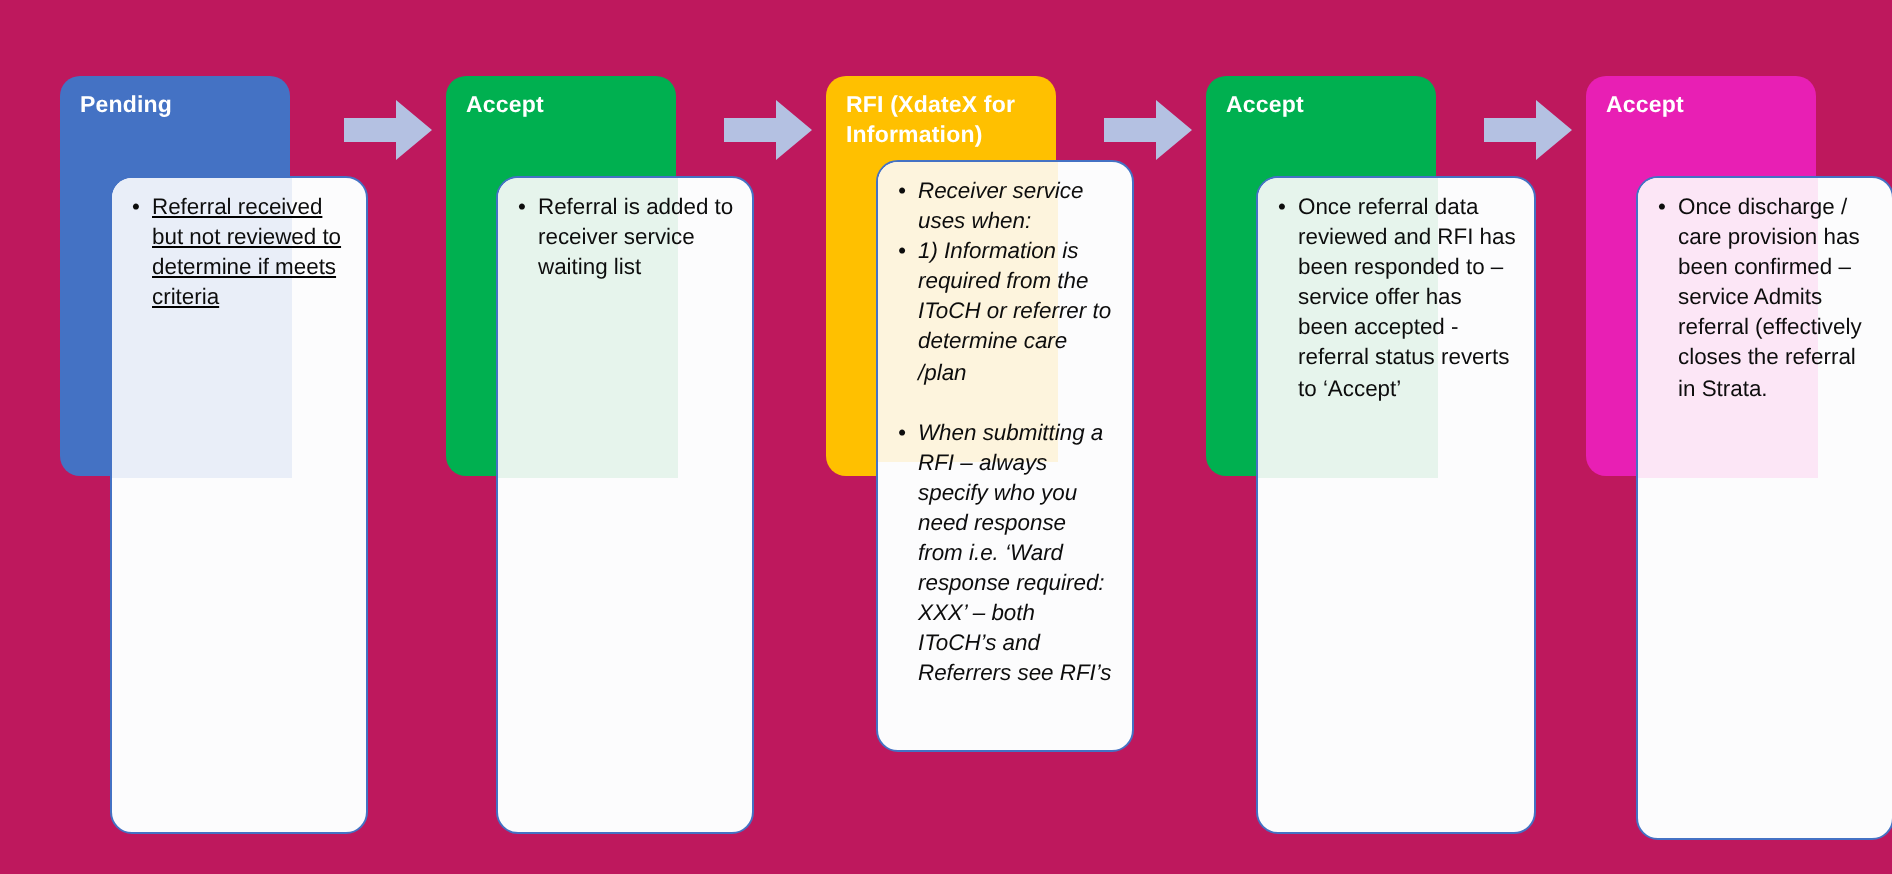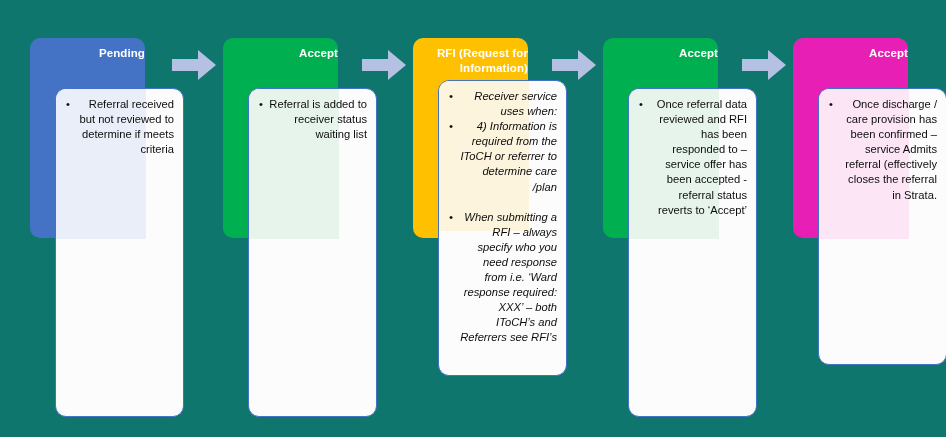--- a/index.html
+++ b/index.html
@@ -99,81 +99,81 @@
   
   .flow-arrow {
     position: absolute;
     top: 50px;
   }
   .flow-arrow svg { display: block; }
 </style>
 </head>
 <body>
 
-<div id="flow-canvas" style="width: 946px; height: 437px; background: #0f766e; text-align: right;">
+<div id="flow-canvas" style="width: 946px; height: 437px; background: #be185d;">
 
 <div class="stage" style="left: 0px; top: 0px;">
       <div class="stage-header" style="left: 30px; top: 38px; width: 115px; height: 200px; background: rgb(68, 114, 196);">
         <span class="stage-header-label">Pending</span>
       </div>
-      <div class="stage-note" style="left: 55px; top: 88px; width: 129px; height: 329px; border-color: rgb(68, 114, 196); background: rgb(252, 252, 253);">
+      <div class="stage-note" style="left: 55px; top: 88px; width: 129px; height: 329px; border-color: rgb(68, 114, 196); background: rgb(252, 252, 253); text-decoration: underline;">
         <div class="stage-note-tint" style="width: 90px; height: 150px; bottom: auto; background: rgb(233, 238, 248);"></div>
         <div class="stage-note-body">
           <ul class="note-list">
             <li class="bulleted">Referral received but not reviewed to determine if meets criteria</li>
           </ul>
         </div>
       </div>
     </div>
     <div class="stage" style="left: 0px; top: 0px;">
       <div class="stage-header" style="left: 223px; top: 38px; width: 115px; height: 200px; background: rgb(0, 176, 80);">
         <span class="stage-header-label">Accept</span>
       </div>
       <div class="stage-note" style="left: 248px; top: 88px; width: 129px; height: 329px; border-color: rgb(68, 114, 196); background: rgb(252, 252, 253);">
         <div class="stage-note-tint" style="width: 90px; height: 150px; bottom: auto; background: rgb(230, 244, 236);"></div>
         <div class="stage-note-body">
           <ul class="note-list">
-            <li class="bulleted">Referral is added to receiver status waiting list</li>
+            <li class="bulleted">Referral is added to receiver service waiting list</li>
           </ul>
         </div>
       </div>
     </div>
     <div class="stage" style="left: 0px; top: 0px;">
       <div class="stage-header" style="left: 413px; top: 38px; width: 115px; height: 200px; background: rgb(255, 192, 0);">
-        <span class="stage-header-label">RFI (Request for Information)</span>
+        <span class="stage-header-label">RFI (XdateX for Information)</span>
       </div>
       <div class="stage-note" style="left: 438px; top: 80px; width: 129px; height: 296px; border-color: rgb(68, 114, 196); background: rgb(252, 252, 253); font-style: italic;">
         <div class="stage-note-tint" style="width: 90px; height: 150px; bottom: auto; background: rgb(253, 244, 221);"></div>
         <div class="stage-note-body">
           <ul class="note-list">
             <li class="bulleted">Receiver service uses when:</li>
-            <li class="bulleted">4) Information is required from the IToCH or referrer to determine care /plan</li>
+            <li class="bulleted">1) Information is required from the IToCH or referrer to determine care /plan</li>
             <li class="bulleted spacer-before">When submitting a RFI – always specify who you need response from i.e. ‘Ward response required: XXX’ – both IToCH’s and Referrers see RFI’s</li>
           </ul>
         </div>
       </div>
     </div>
     <div class="stage" style="left: 0px; top: 0px;">
       <div class="stage-header" style="left: 603px; top: 38px; width: 115px; height: 200px; background: rgb(0, 176, 80);">
         <span class="stage-header-label">Accept</span>
       </div>
-      <div class="stage-note" style="left: 628px; top: 88px; width: 129px; height: 329px; border-color: rgb(68, 114, 196); background: rgb(252, 252, 253);">
+      <div class="stage-note" style="left: 628px; top: 88px; width: 140px; height: 329px; border-color: rgb(68, 114, 196); background: rgb(252, 252, 253);">
         <div class="stage-note-tint" style="width: 90px; height: 150px; bottom: auto; background: rgb(230, 244, 236);"></div>
         <div class="stage-note-body">
           <ul class="note-list">
             <li class="bulleted">Once referral data reviewed and RFI has been responded to – service offer has been accepted - referral status reverts to ‘Accept’</li>
           </ul>
         </div>
       </div>
     </div>
     <div class="stage" style="left: 0px; top: 0px;">
       <div class="stage-header" style="left: 793px; top: 38px; width: 115px; height: 200px; background: rgb(232, 31, 180);">
         <span class="stage-header-label">Accept</span>
       </div>
-      <div class="stage-note" style="left: 818px; top: 88px; width: 129px; height: 277px; border-color: rgb(68, 114, 196); background: rgb(252, 252, 253);">
+      <div class="stage-note" style="left: 818px; top: 88px; width: 129px; height: 332px; border-color: rgb(68, 114, 196); background: rgb(252, 252, 253);">
         <div class="stage-note-tint" style="width: 90px; height: 150px; bottom: auto; background: rgb(252, 230, 246);"></div>
         <div class="stage-note-body">
           <ul class="note-list">
             <li class="bulleted">Once discharge / care provision has been confirmed – service Admits referral (effectively closes the referral in Strata.</li>
           </ul>
         </div>
       </div>
     </div>
     <div class="flow-arrow" style="left: 172px;">
       <svg width="44" height="30" viewBox="0 0 44 30">

